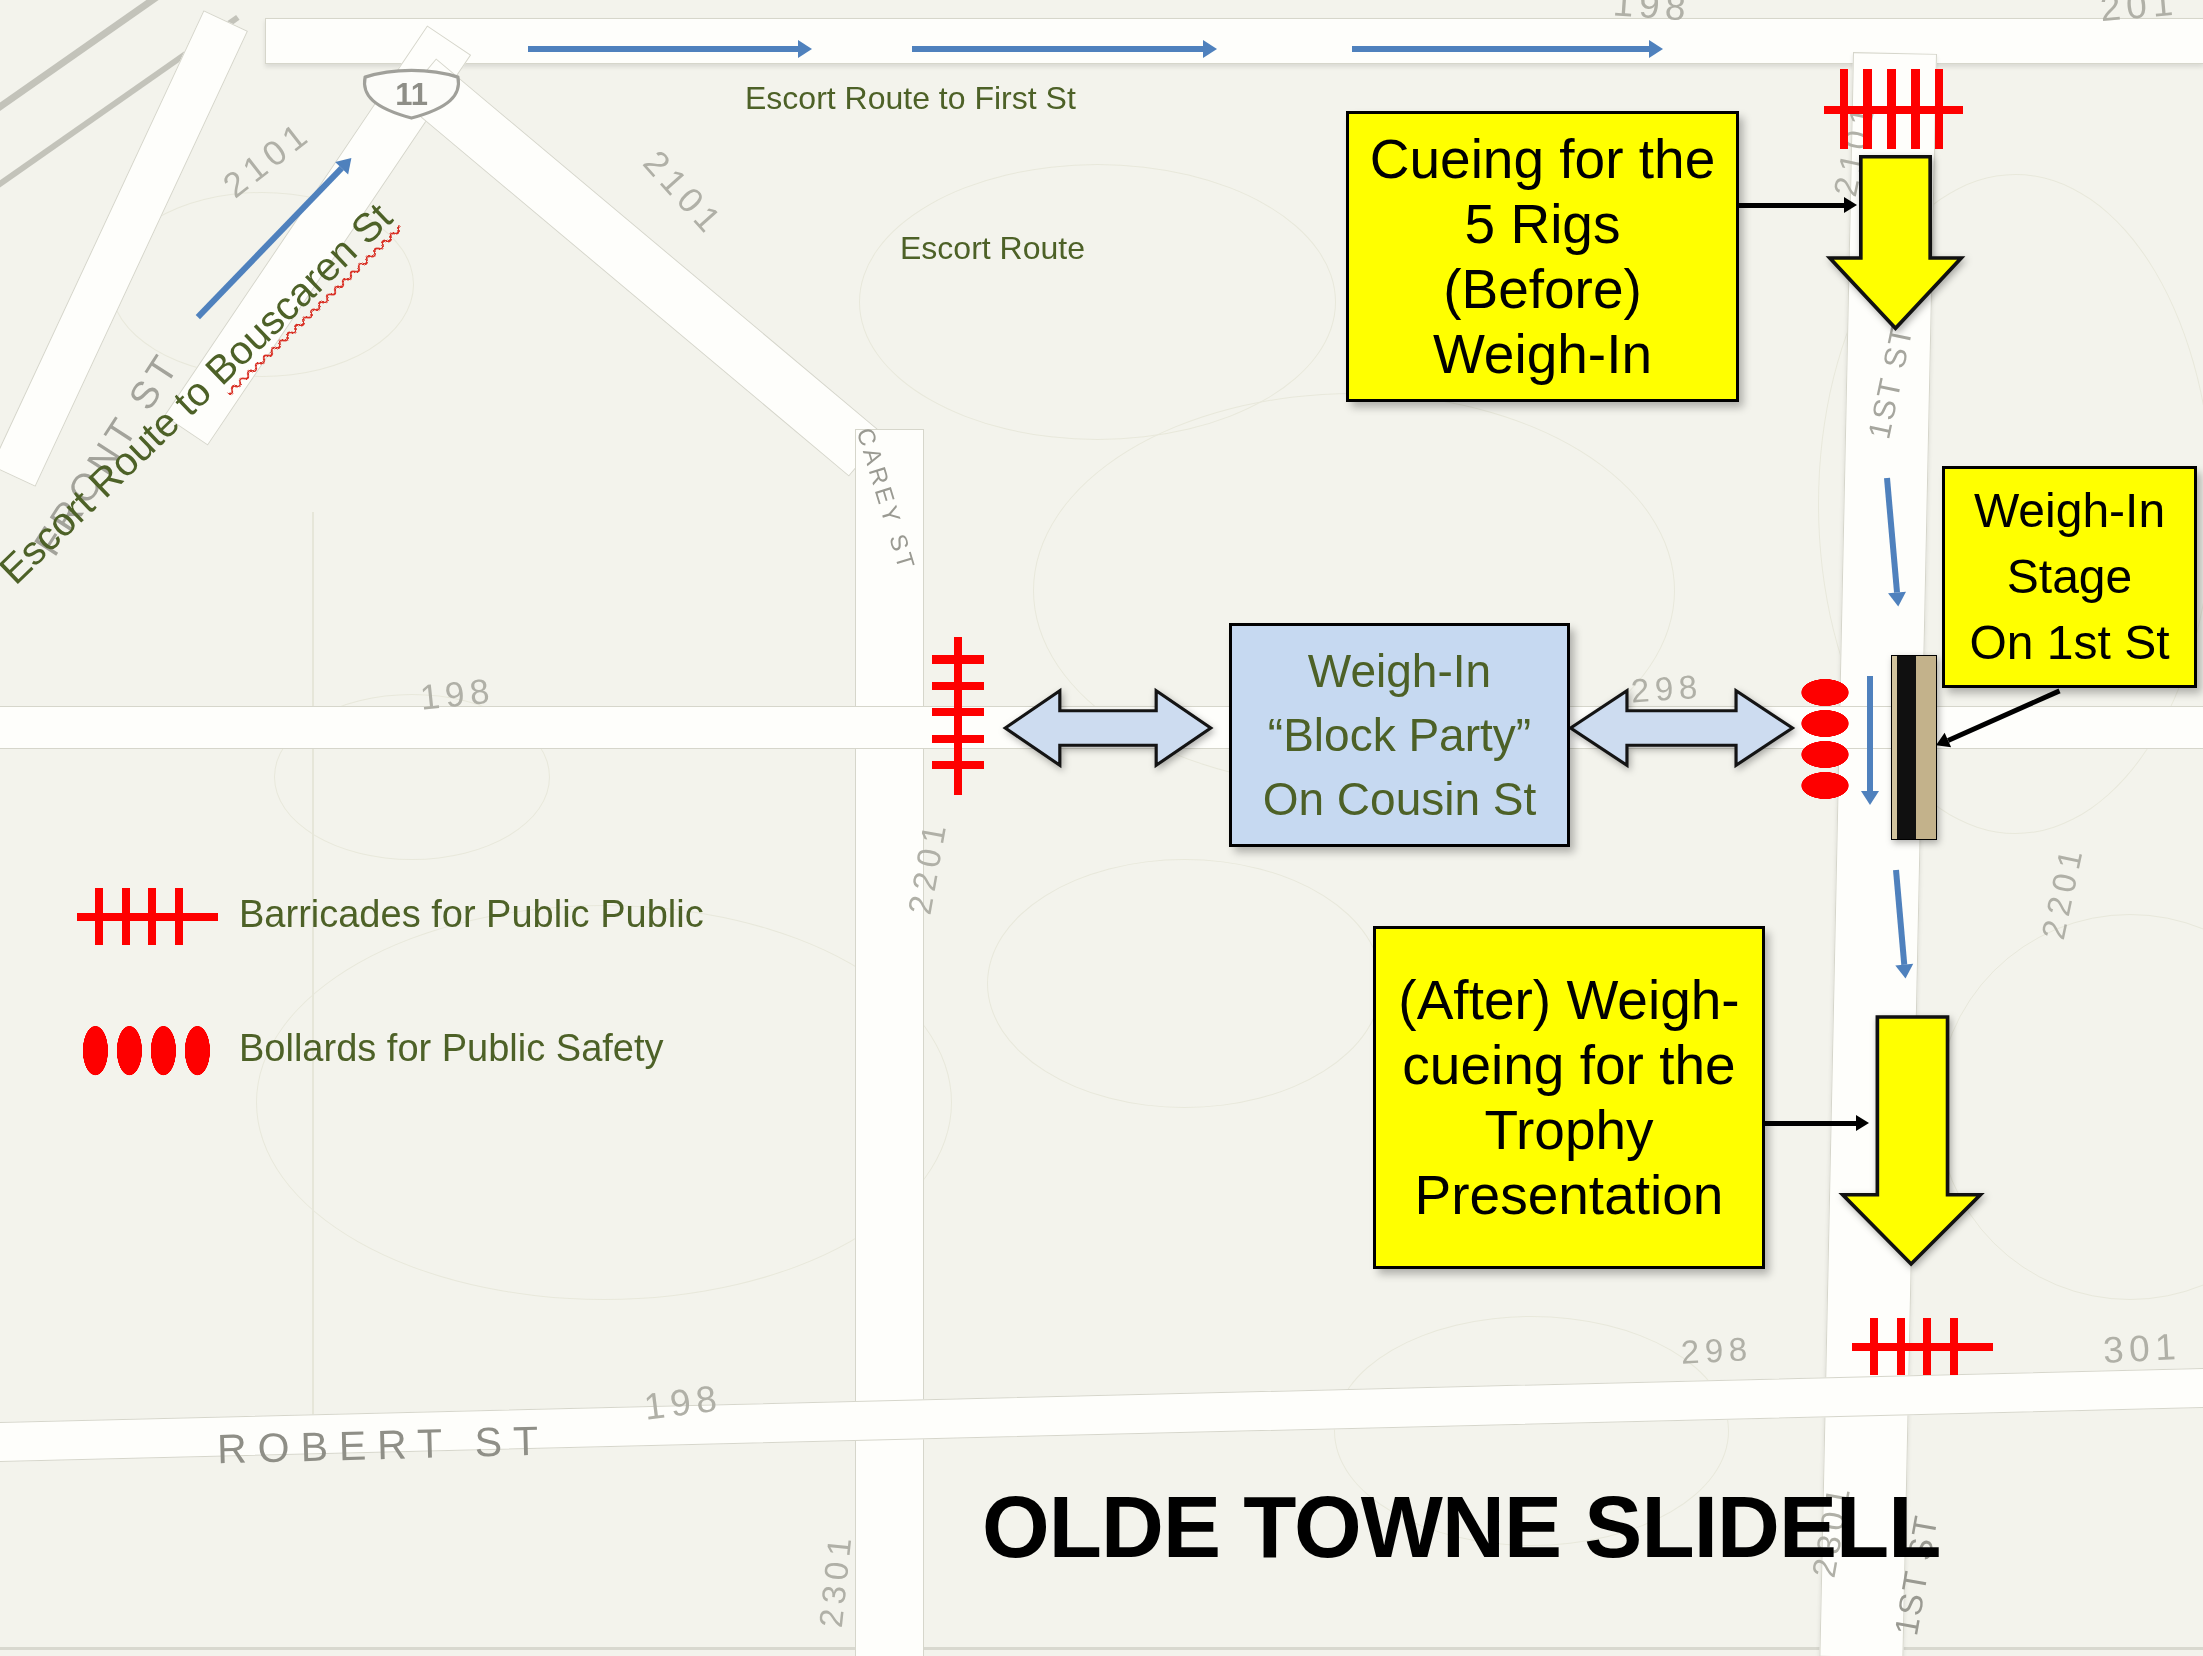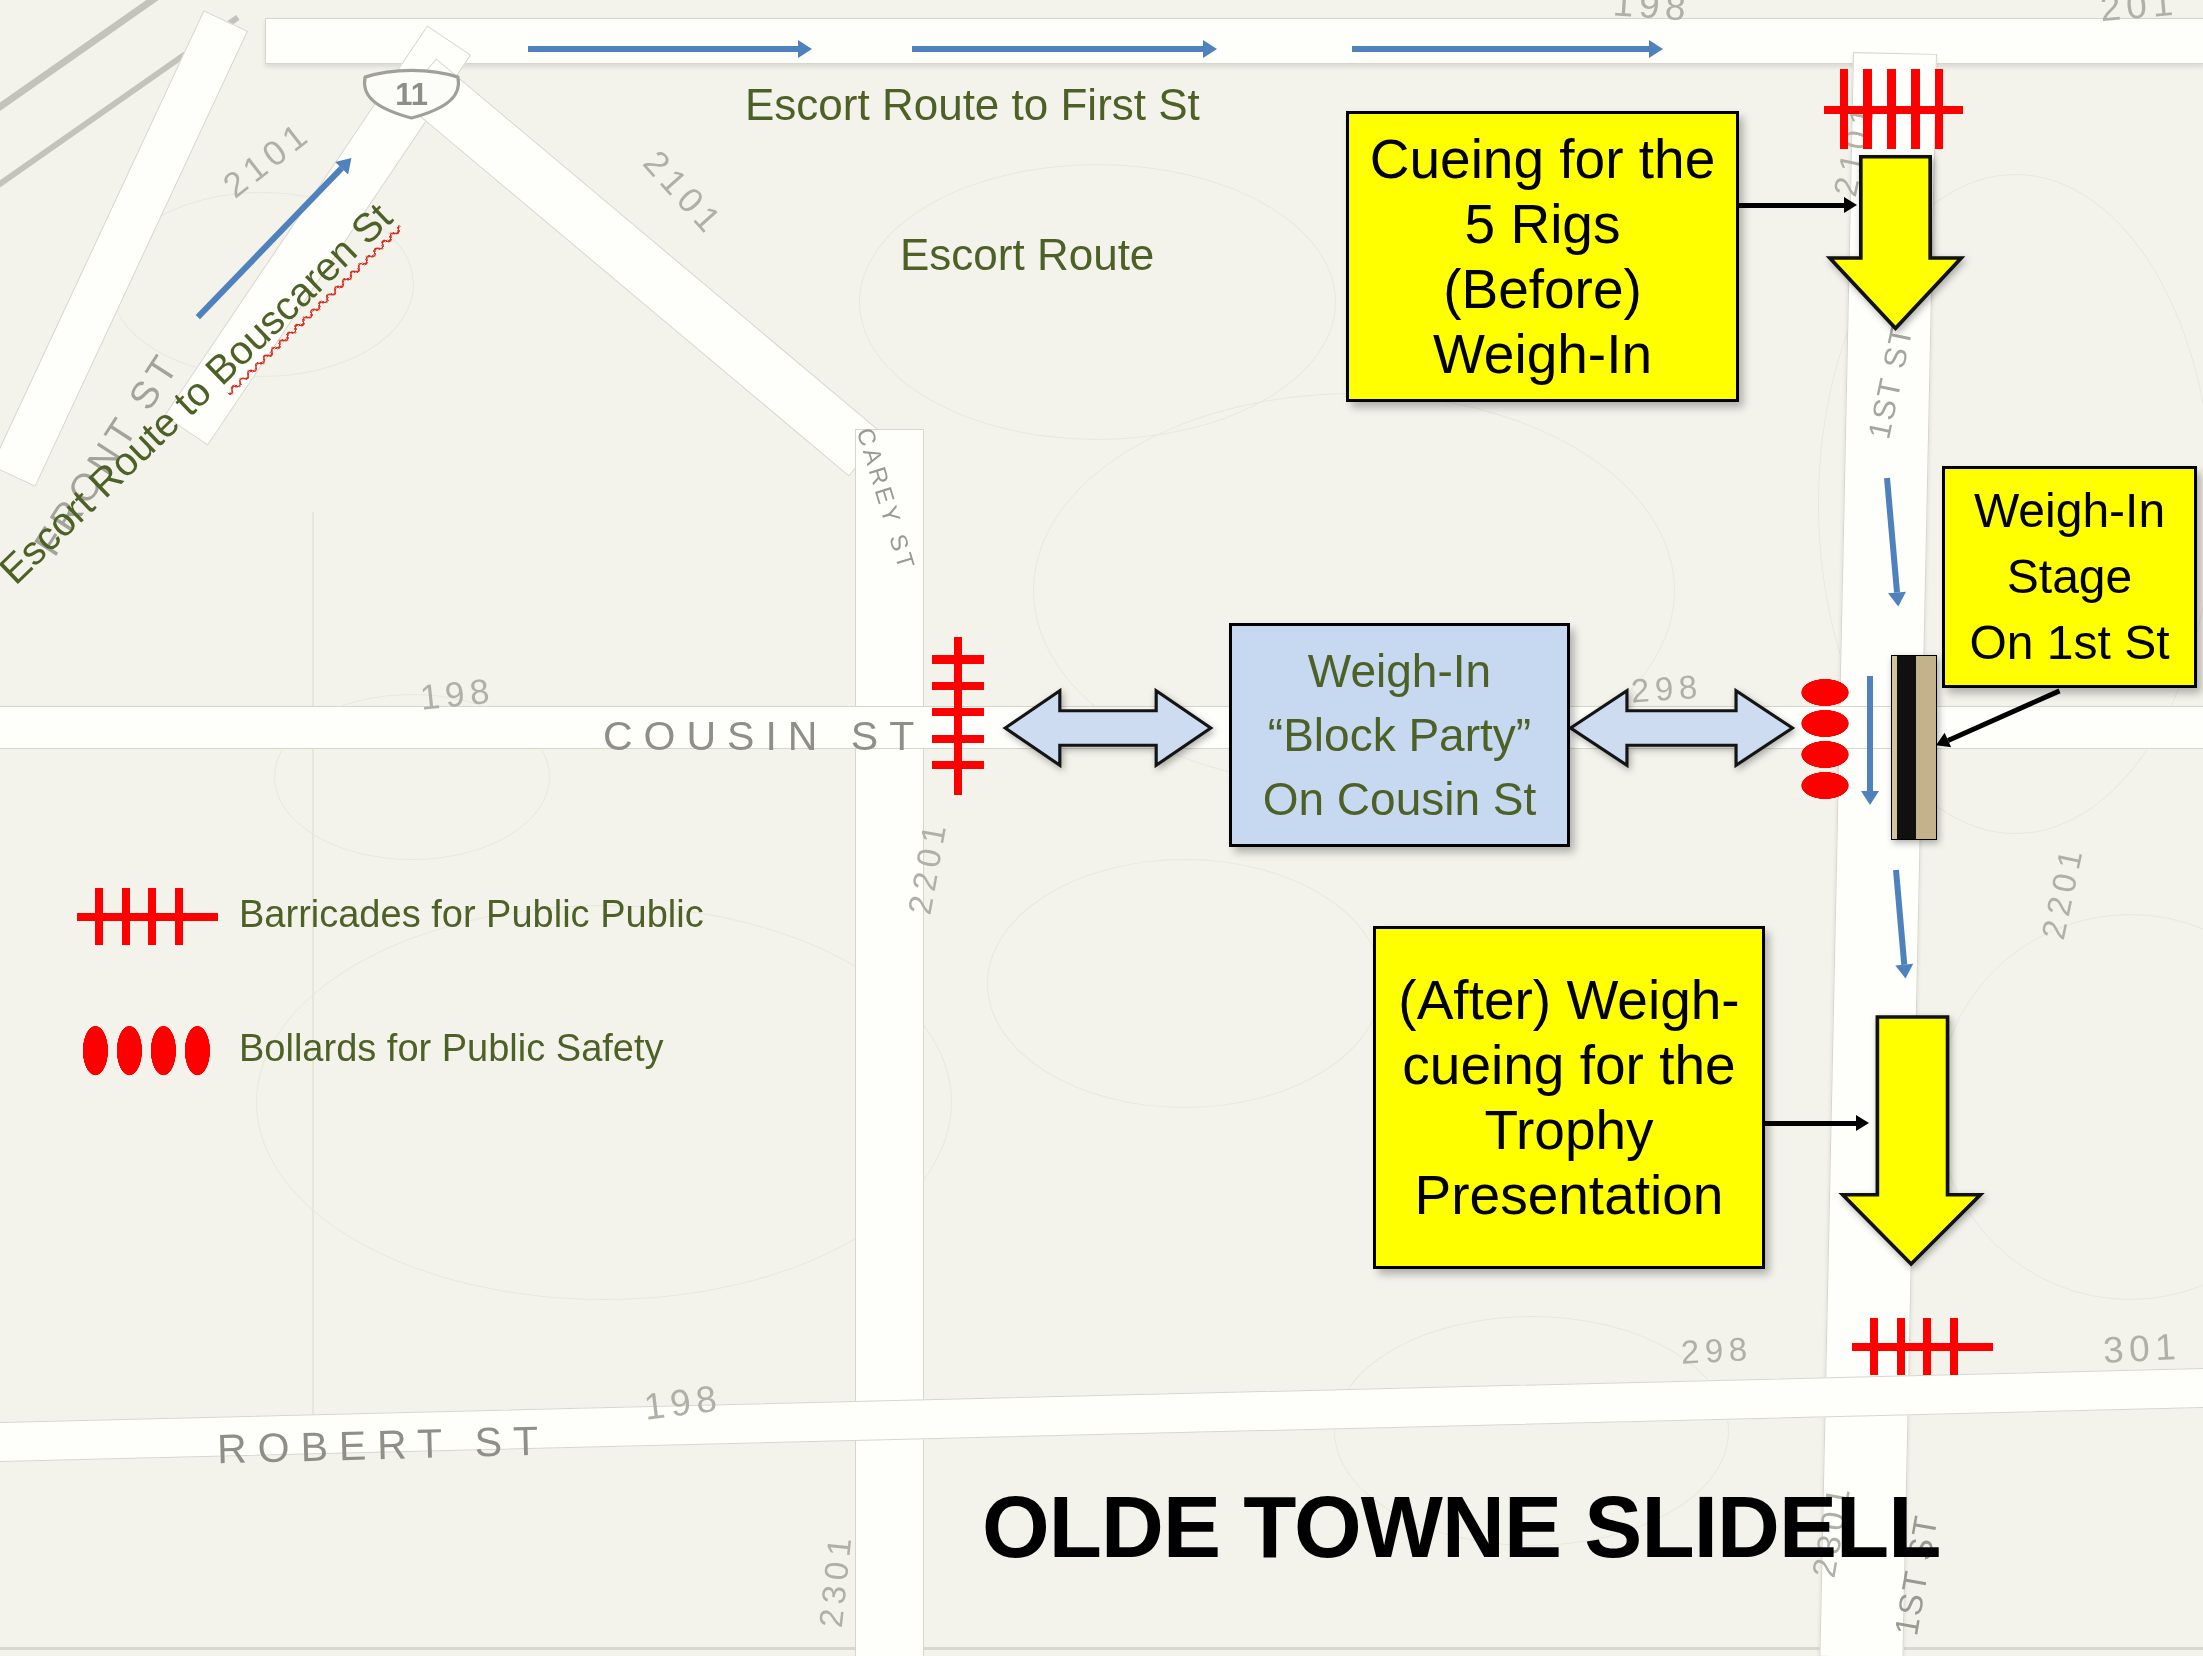--- a/index.html
+++ b/index.html
@@ -8,21 +8,21 @@
   
   .contour{position:absolute;border:1.8px solid #e8e8db;border-radius:50%;z-index:0;}
   .blockline{position:absolute;background:#e6e6d9;z-index:0;}
   .rail{position:absolute;background:#c3c3ba;z-index:0;}
   .road{position:absolute;background:#fefefb;border:1.8px solid #d6d6cb;z-index:1;box-sizing:border-box;}
   .road.soft{box-shadow:0 2.7px 4.6px rgba(0,0,0,.10);}
   .maplabel{position:absolute;color:#8f8f87;letter-spacing:11px;font-size:41px;z-index:2;white-space:nowrap;}
   .blocknum{position:absolute;color:#b0b0a7;letter-spacing:5.5px;font-size:37px;z-index:2;white-space:nowrap;}
   
   .olive{color:#4d6127;}
-  .route-label{position:absolute;font-size:44px;z-index:4;white-space:nowrap;}
+  .route-label{position:absolute;font-size:32px;z-index:4;white-space:nowrap;}
   .squiggle{text-decoration-line:underline;text-decoration-style:wavy;
             text-decoration-color:#d93025;text-decoration-thickness:1.8px;text-underline-offset:6.4px;}
   
   .callout{position:absolute;background:#ffff00;border:3.7px solid #000;box-sizing:border-box;
            color:#000;display:flex;align-items:center;justify-content:center;text-align:center;
            white-space:pre-line;z-index:6;box-shadow:4.6px 5.5px 8.2px rgba(0,0,0,.28);}
   .callout.blue{background:#c6d9f1;color:#4d6127;}
   
   .rarrow-h{position:absolute;height:6.4px;background:#4f81bd;z-index:4;}
   .rarrow-h::after{content:"";position:absolute;right:-13.7px;top:-6.4px;border:9.1px solid transparent;
@@ -90,21 +90,20 @@
   <div class="road soft" style="left:1853px;top:53px;width:84px;height:1605px;transform:rotate(1.2deg);transform-origin:top center;"></div>
   <div class="road" style="left:-4.6px;top:706px;width:2213px;height:43px;"></div>
   <div class="road" style="left:-4.6px;top:1395px;width:2213px;height:40px;transform:rotate(-1.4deg);"></div>
 
   <svg style="left:356px;top:66px;" width="111" height="55" viewBox="0 0 122 60">
     <path d="M10,12 C40,2 82,2 112,12 C116,32 102,46 61,57 C20,46 6,32 10,12 Z" fill="#fcfcf9" stroke="#a0a09a" stroke-width="3.5"></path>
     <text x="61" y="43" font-size="34" font-weight="600" fill="#8e8e87" text-anchor="middle">11</text>
   </svg>
 
   <div class="maplabel" style="left:44px;top:530px;font-size:38px;letter-spacing:5.5px;transform:rotate(-57deg);transform-origin:0 50%;color:#a3a39b;">FRONT ST</div>
-  <div class="maplabel" style="left:603px;top:713px;">COUSIN ST</div>
   <div class="maplabel" style="left:790px;top:486px;width:192px;text-align:center;font-size:24px;letter-spacing:3.7px;transform:rotate(73deg);color:#9a9a92;">CAREY ST</div>
   <div class="maplabel" style="left:217px;top:1422px;transform:rotate(-1.5deg);">ROBERT ST</div>
   <div class="maplabel" style="left:1827px;top:364px;width:128px;text-align:center;font-size:31px;letter-spacing:1.8px;transform:rotate(-78deg);color:#a6a69e;">1ST ST</div>
   <div class="maplabel" style="left:1848px;top:1556px;width:137px;text-align:center;font-size:33px;letter-spacing:1.8px;transform:rotate(-80deg);color:#9a9a92;">1ST ST</div>
 
   <div class="blocknum" style="left:1613px;top:-14.6px;transform:rotate(4deg);">198</div>
   <div class="blocknum" style="left:2100px;top:-14.6px;transform:rotate(-5deg);">201</div>
   <div class="blocknum" style="left:217px;top:139px;font-size:35px;transform:rotate(-38deg);">2101</div>
   <div class="blocknum" style="left:634px;top:173px;font-size:35px;transform:rotate(48deg);">2101</div>
   <div class="blocknum" style="left:1807px;top:130px;font-size:33px;transform:rotate(-78deg);">2101</div>

